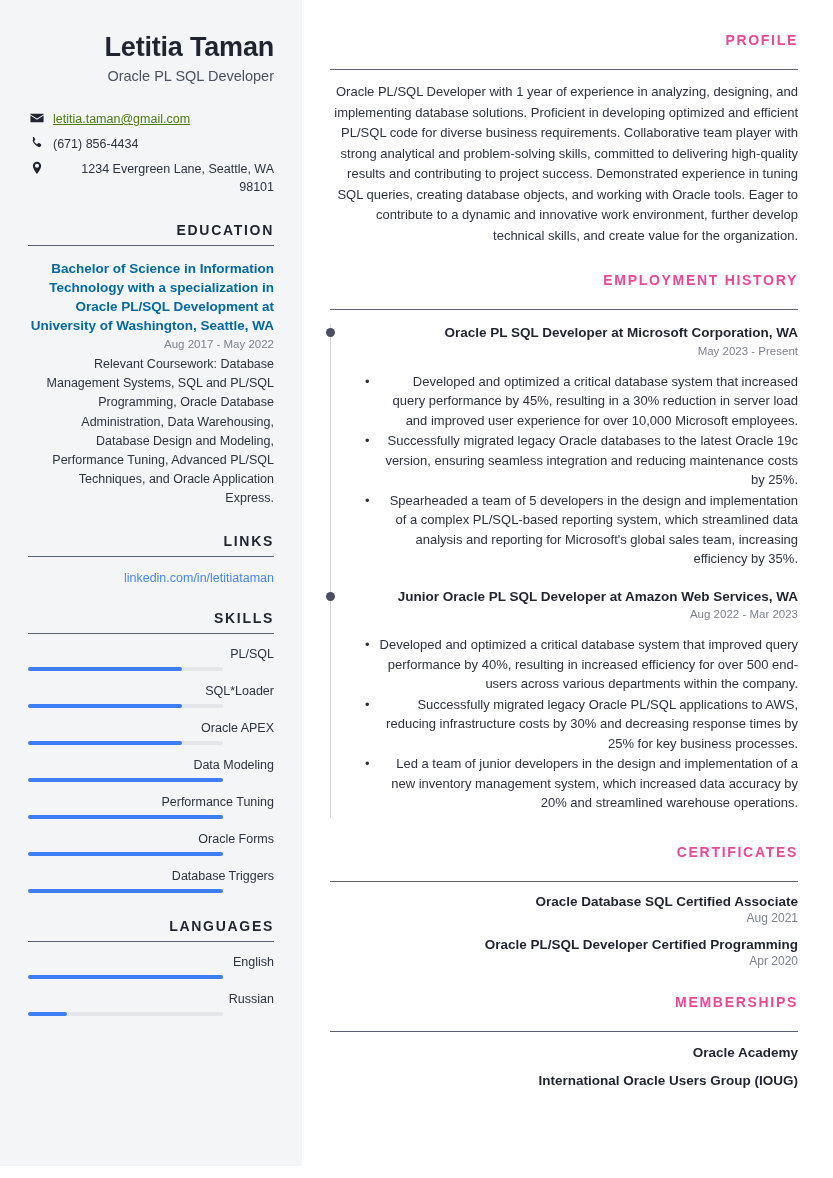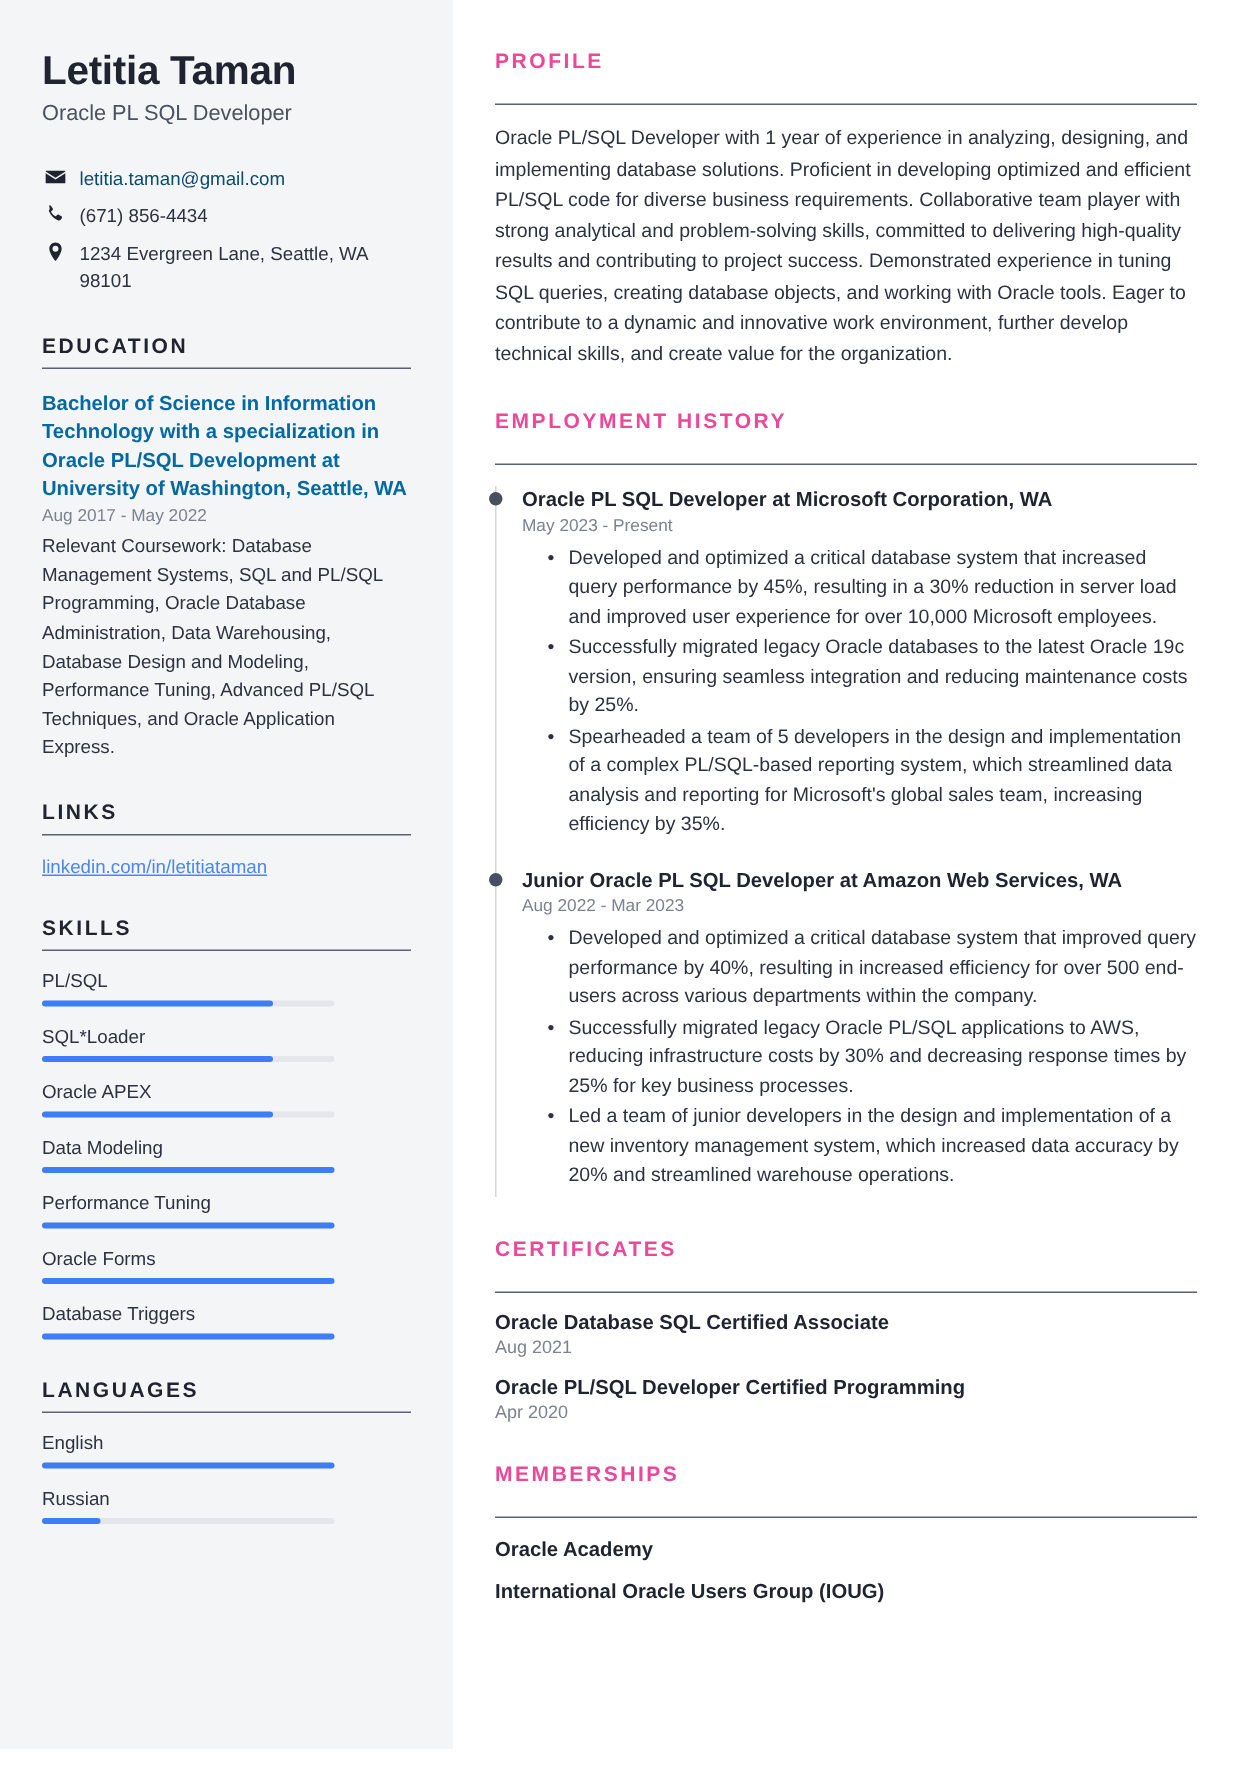--- a/index.html
+++ b/index.html
@@ -7,20 +7,21 @@
     width: 833px; height: 1178px;
     background: #ffffff;
     font-family: "Liberation Sans", sans-serif;
   }
   .page {
     position: relative;
     width: 833px; height: 1166px;
     display: flex;
     background: #ffffff;
     overflow: hidden;
+    text-align: right;
   }
 
   
   .sidebar {
     width: 302px;
     flex: 0 0 302px;
     background: #f4f5f7;
     padding: 32px 28px 0 28px;
   }
   .name {
@@ -50,21 +51,22 @@
     display: flex;
     justify-content: center;
   }
   .contact-icon svg { display: block; }
   .contact-text {
     font-size: 12.5px;
     color: #2c3240;
     line-height: 1.45;
   }
   .contact-text.link {
-    color: #0c4a6e;
+    color: #4d7c0f;
+    text-decoration: underline;
   }
 
   .sb-section { margin-top: 25px; }
   h2.sec-head {
     font-size: 14px;
     font-weight: bold;
     letter-spacing: 1.7px;
     color: #1f2430;
     text-transform: uppercase;
     padding-bottom: 7px;
@@ -87,21 +89,20 @@
     font-size: 12.5px;
     color: #2c3240;
     line-height: 1.53;
   }
   .link-row {
     margin-top: 14px;
     font-size: 12.5px;
   }
   .link-row a, .link-row span.a {
     color: #4a86f7;
-    text-decoration: underline;
   }
 
   .bar-item { margin-top: 13px; }
   .bar-label {
     font-size: 12.5px;
     color: #2c3240;
     margin-bottom: 6px;
   }
   .bar-track {
     position: relative;
@@ -160,21 +161,21 @@
     font-weight: bold;
     color: #1f2430;
     line-height: 1.3;
   }
   .job-date {
     font-size: 11.5px;
     color: #7c828f;
     margin-top: 3px;
   }
   ul.bullets {
-    margin-top: 5px;
+    margin-top: 15px;
     padding-left: 31px;
     list-style: none;
   }
   ul.bullets li {
     position: relative;
     font-size: 13px;
     line-height: 1.5;
     color: #2c3240;
     margin-bottom: 1px;
   }

